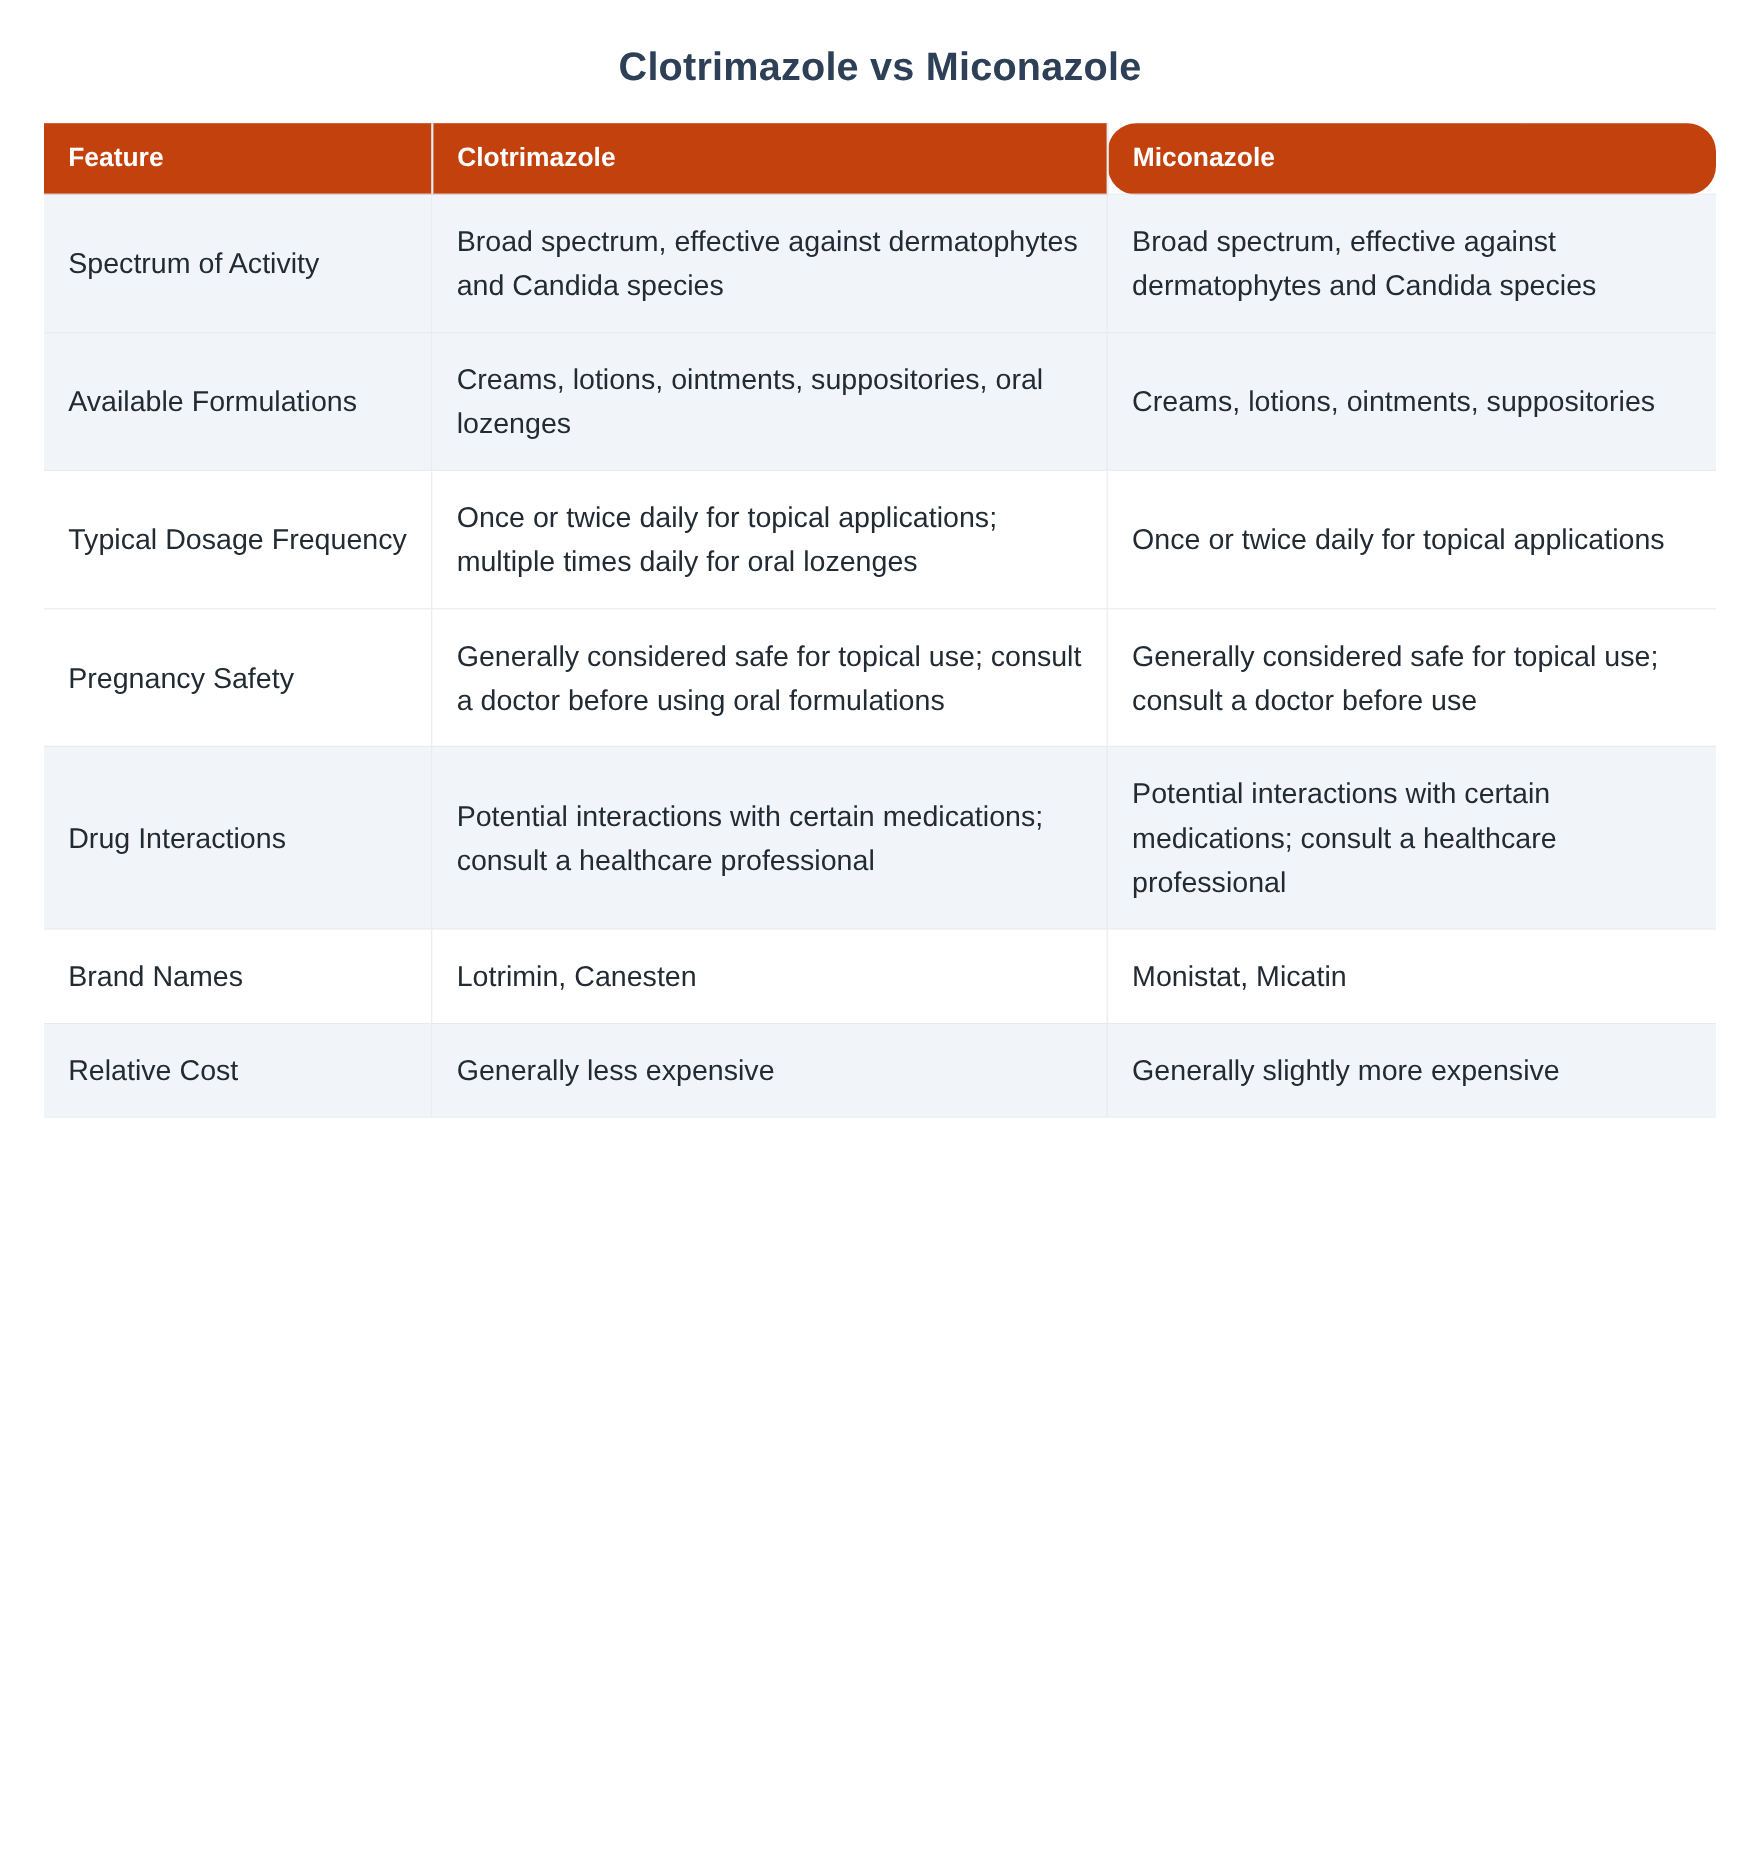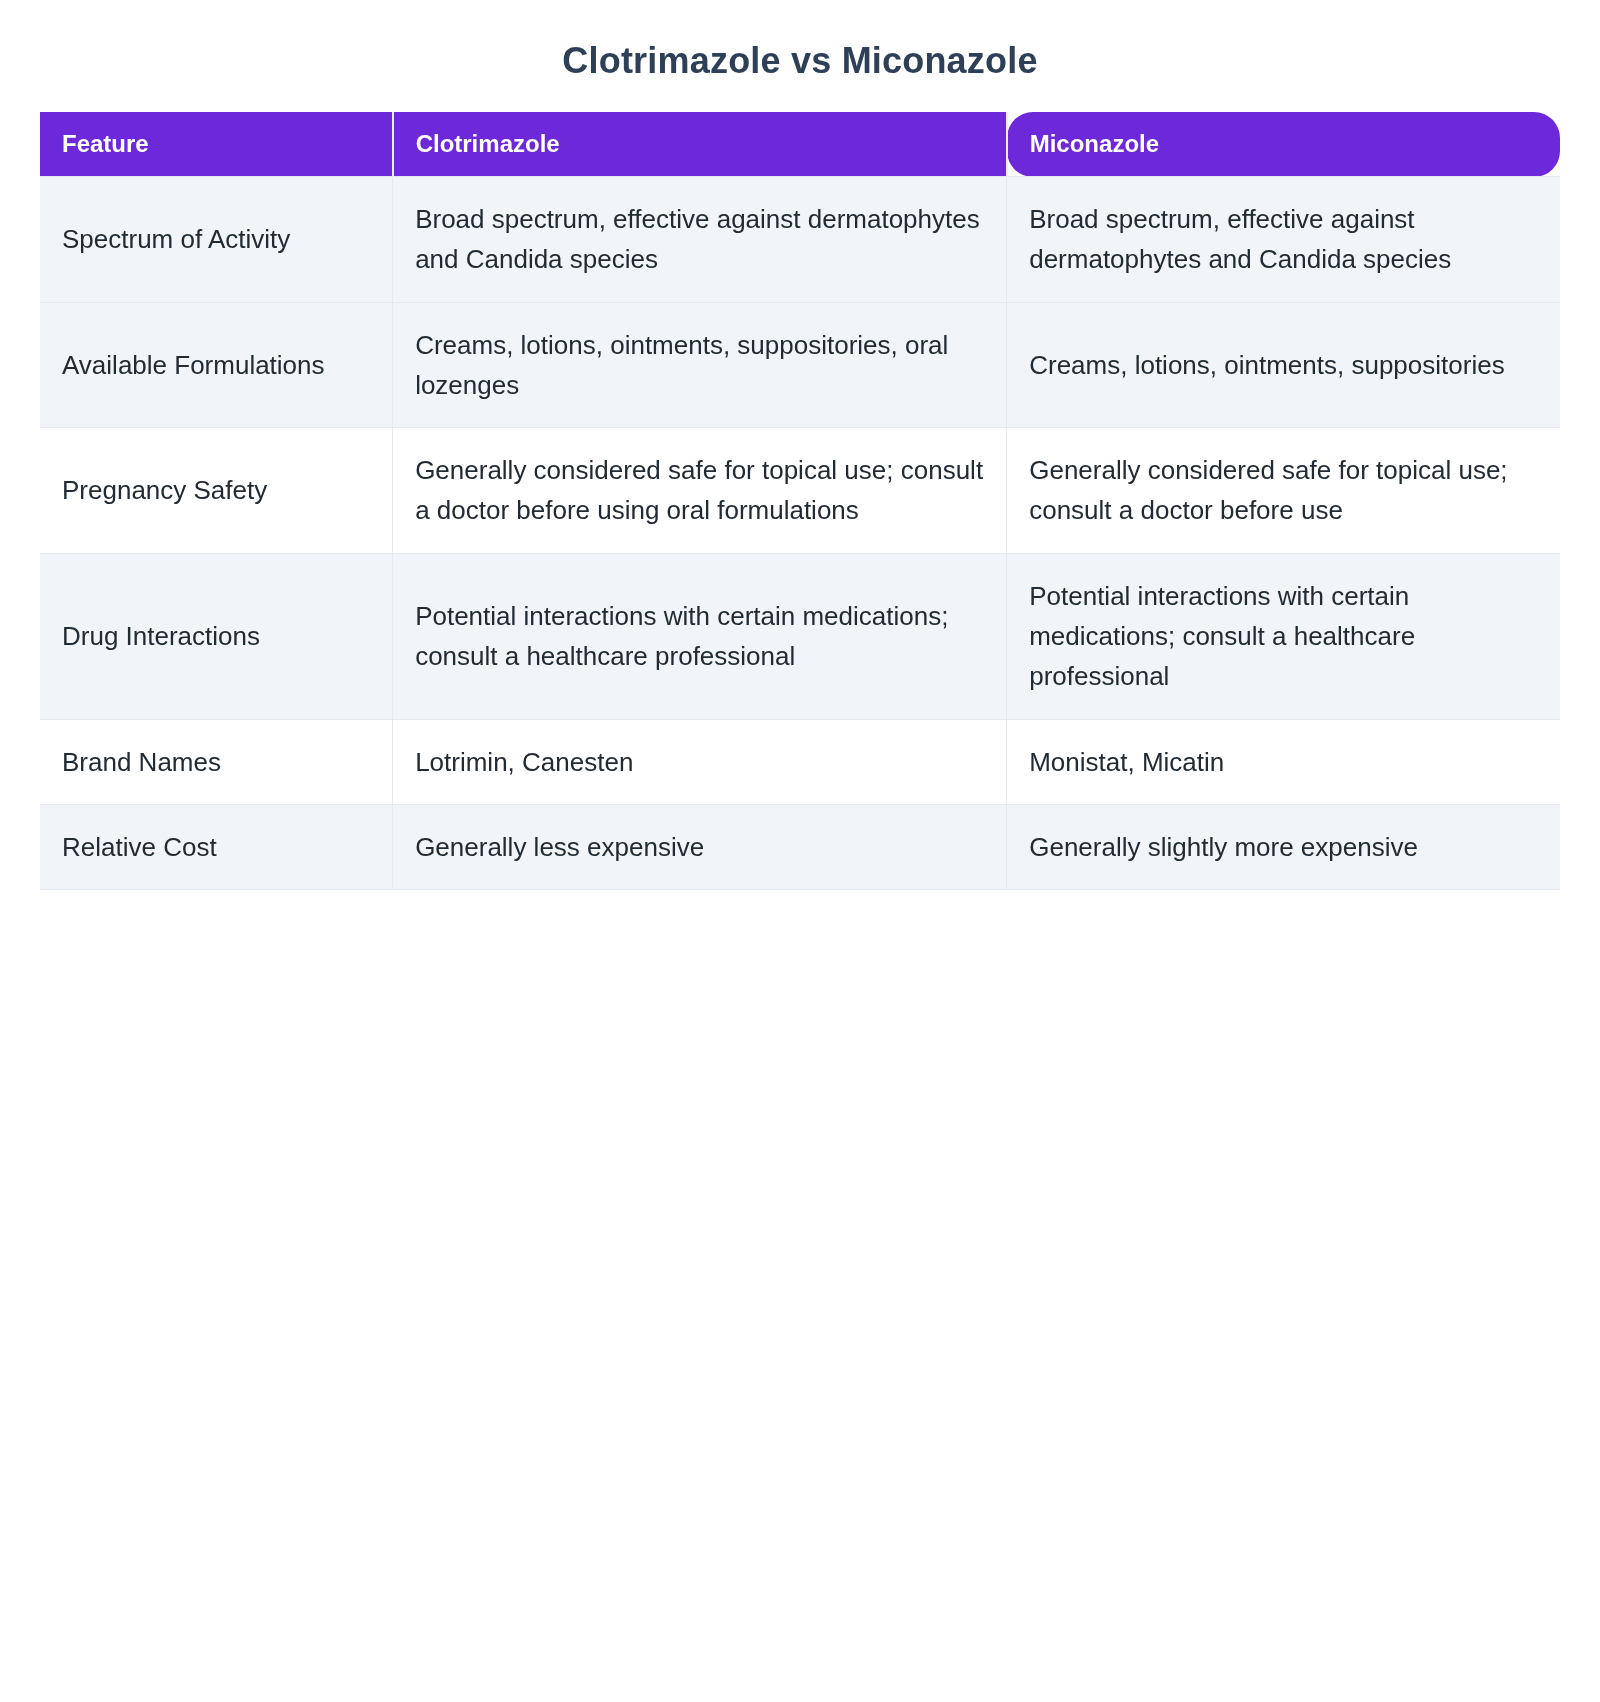--- a/index.html
+++ b/index.html
@@ -36,21 +36,21 @@
     width: 100%;
     border-collapse: collapse;
     table-layout: fixed;
     background: #ffffff;
   }
   table.compare col.c-feature { width: 23.2%; }
   table.compare col.c-a       { width: 40.4%; }
   table.compare col.c-b       { width: 36.4%; }
 
   table.compare thead th {
-    background: #6d28d9;
+    background: #c2410c;
     color: #ffffff;
     font-size: 24px;
     font-weight: bold;
     text-align: left;
     vertical-align: bottom;
     padding: 18px 22px 18px 22px;
     height: 60px;
     box-sizing: border-box;
     border-right: 2px solid #e9eef3;
     border-bottom: none;
@@ -109,20 +109,25 @@
           <td class="feature-cell">Spectrum of Activity</td>
           <td>Broad spectrum, effective against dermatophytes and Candida species</td>
           <td>Broad spectrum, effective against dermatophytes and Candida species</td>
         </tr>
         <tr class="row-odd">
           <td class="feature-cell">Available Formulations</td>
           <td>Creams, lotions, ointments, suppositories, oral lozenges</td>
           <td>Creams, lotions, ointments, suppositories</td>
         </tr>
         <tr class="row-even">
+          <td class="feature-cell">Typical Dosage Frequency</td>
+          <td>Once or twice daily for topical applications; multiple times daily for oral lozenges</td>
+          <td>Once or twice daily for topical applications</td>
+        </tr>
+        <tr class="row-even">
           <td class="feature-cell">Pregnancy Safety</td>
           <td>Generally considered safe for topical use; consult a doctor before using oral formulations</td>
           <td>Generally considered safe for topical use; consult a doctor before use</td>
         </tr>
         <tr class="row-odd">
           <td class="feature-cell">Drug Interactions</td>
           <td>Potential interactions with certain medications; consult a healthcare professional</td>
           <td>Potential interactions with certain medications; consult a healthcare professional</td>
         </tr>
         <tr class="row-even">

